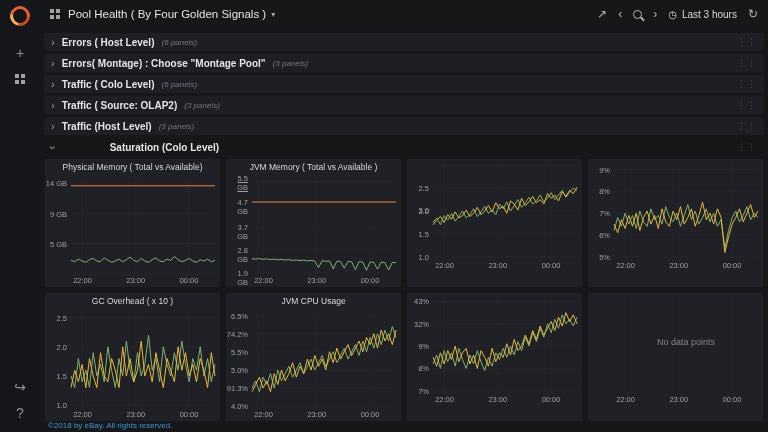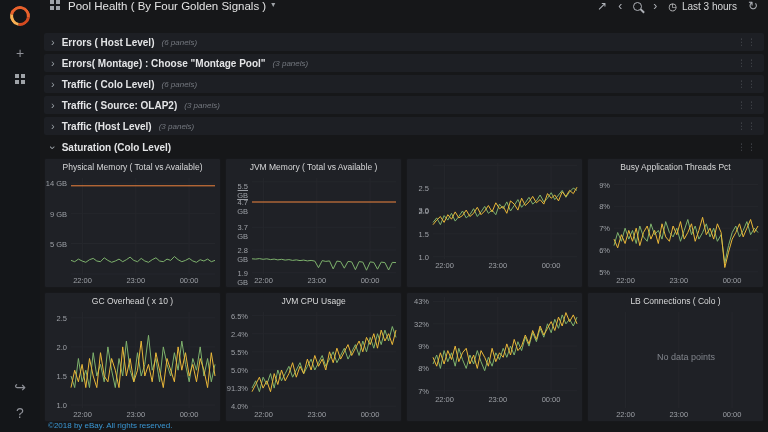--- a/index.html
+++ b/index.html
@@ -26,21 +26,21 @@
   .side-icon {
     width: 40px; height: 26px; display: flex; align-items: center; justify-content: center;
     color: #8e9097; font-size: 14px; cursor: pointer;
   }
   .side-bottom { position: absolute; bottom: 6px; left: 0; width: 40px; }
   .grid-icon { display: grid; grid-template-columns: 4px 4px; grid-gap: 2px; }
   .grid-icon i { width: 4px; height: 4px; background: #9fa3a8; }
   
   .topnav {
     position: absolute; left: 40px; right: 0; top: 0; height: 28px;
-    display: flex; align-items: flex-start; padding: 0 10px;
+    display: flex; align-items: center; padding: 0 10px;
     background: #161719;
   }
   .topnav .grid-icon { margin-right: 8px; }
   .nav-title { font-size: 11.5px; color: #e3e3e3; cursor: pointer; white-space: nowrap; }
   .caret { font-size: 8px; color: #9fa3a8; margin-left: 5px; cursor: pointer; }
   .nav-right { margin-left: auto; display: flex; align-items: center; gap: 11px; color: #aeb1b7; }
   .nav-ic { font-size: 12px; cursor: pointer; line-height: 1; }
   .search-ic {
     width: 9px; height: 9px; border: 1.5px solid #aeb1b7; border-radius: 50%;
     position: relative; cursor: pointer;
@@ -49,21 +49,21 @@
     content: ""; position: absolute; width: 5px; height: 1.5px; background: #aeb1b7;
     right: -4px; bottom: -2px; transform: rotate(45deg);
   }
   .timebox { display: flex; align-items: center; gap: 5px; font-size: 10px; color: #d8d9da; cursor: pointer; }
   
   .rows { position: absolute; left: 44px; right: 4px; top: 33px; }
   .row-strip {
     height: 18px; margin-bottom: 3px; background: #1d1f24; border-radius: 2px;
     display: flex; align-items: center; padding: 0 7px; cursor: pointer;
   }
-  .row-strip.expanded { background: transparent; }
+  .row-strip.expanded { background: transparent; gap: 48px; }
   .chev { color: #9aa0a6; font-size: 11px; margin-right: 7px; line-height: 1; }
   .rot { display: inline-block; transform: rotate(90deg); }
   .row-title { font-size: 10px; font-weight: bold; color: #e3e4e6; white-space: nowrap; }
   .row-count { font-size: 8px; font-style: italic; color: #74787f; margin-left: 7px; }
   .row-handle { margin-left: auto; color: #4a4d53; font-size: 9px; letter-spacing: 1px; cursor: grab; }
   
   .grid {
     position: absolute; left: 44px; top: 158px; width: 720px;
     display: grid; grid-template-columns: repeat(4, 177px); grid-auto-rows: 130px; grid-gap: 4px;
   }
@@ -197,21 +197,21 @@
           <line x1="26" y1="28" x2="170" y2="28" stroke="#25272c" stroke-width="1"></line>
           <line x1="26" y1="53.26315789473684" x2="170" y2="53.26315789473684" stroke="#25272c" stroke-width="1"></line>
           <line x1="26" y1="76" x2="170" y2="76" stroke="#25272c" stroke-width="1"></line>
           <line x1="26" y1="98.73684210526316" x2="170" y2="98.73684210526316" stroke="#25272c" stroke-width="1"></line>
           <line x1="37.519999999999996" y1="4" x2="37.519999999999996" y2="100" stroke="#25272c" stroke-width="1"></line>
           <line x1="90.8" y1="4" x2="90.8" y2="100" stroke="#25272c" stroke-width="1"></line>
           <line x1="144.07999999999998" y1="4" x2="144.07999999999998" y2="100" stroke="#25272c" stroke-width="1"></line>
           <polyline points="26.0,28.0 170.0,28.0" fill="none" stroke="#ef843c" stroke-width="1"></polyline>
           <polyline points="26.0,84.8 29.7,85.1 33.4,84.6 37.1,85.3 40.8,84.8 44.5,85.6 48.2,85.1 51.8,85.9 55.5,85.3 59.2,86.1 62.9,85.6 66.6,86.4 70.3,85.9 74.0,86.6 77.7,86.1 81.4,86.9 85.1,86.4 88.8,87.1 92.5,93.7 96.2,86.6 99.8,87.4 103.5,86.9 107.2,94.9 110.9,87.1 114.6,87.6 118.3,94.2 122.0,87.4 125.7,87.9 129.4,95.7 133.1,87.6 136.8,88.1 140.5,96.2 144.2,87.9 147.8,88.4 151.5,95.2 155.2,88.1 158.9,88.6 162.6,96.0 166.3,88.4 170.0,88.6" fill="none" stroke="#7eb26d" stroke-width="1"></polyline>
         </svg>
-        <div class="ytick" style="top: 8px; width: 22px; text-decoration: underline;">5.5 GB</div>
+        <div class="ytick" style="top: 0; width: 22px; text-decoration: underline;">5.5 GB</div>
         <div class="ytick" style="top: 24px; width: 22px;">4.7 GB</div>
         <div class="ytick" style="top: 49.2632px; width: 22px;">3.7 GB</div>
         <div class="ytick" style="top: 72px; width: 22px;">2.8 GB</div>
         <div class="ytick" style="top: 94.7368px; width: 22px;">1.9 GB</div>
         <div class="xtick" style="left: 25.52px; top: 102px;">22:00</div>
         <div class="xtick" style="left: 78.8px; top: 102px;">23:00</div>
         <div class="xtick" style="left: 132.08px; top: 102px;">00:00</div>
       </div>
   </div>
   <div class="panel">
@@ -232,21 +232,20 @@
         <div class="ytick" style="top: 25.1429px; width: 22px;">2.5</div>
         <div class="ytick" style="top: 48px; width: 22px;">2.0</div>
         <div class="ytick" style="top: 70.8571px; width: 22px;">1.5</div>
         <div class="ytick" style="top: 93.7143px; width: 22px;">1.0</div>
         <div class="xtick" style="left: 25.52px; top: 102px;">22:00</div>
         <div class="xtick" style="left: 78.8px; top: 102px;">23:00</div>
         <div class="xtick" style="left: 132.08px; top: 102px;">00:00</div>
       </div>
   </div>
   <div class="panel">
-    <div class="panel-title">Busy Application Threads Pct</div>
     <div class="chart">
         <svg width="175" height="113" style="position: absolute; left: 0px; top: 0px;">
           <line x1="26" y1="10.545454545454561" x2="170" y2="10.545454545454561" stroke="#25272c" stroke-width="1"></line>
           <line x1="26" y1="32.363636363636374" x2="170" y2="32.363636363636374" stroke="#25272c" stroke-width="1"></line>
           <line x1="26" y1="54.181818181818194" x2="170" y2="54.181818181818194" stroke="#25272c" stroke-width="1"></line>
           <line x1="26" y1="76.00000000000001" x2="170" y2="76.00000000000001" stroke="#25272c" stroke-width="1"></line>
           <line x1="26" y1="97.81818181818183" x2="170" y2="97.81818181818183" stroke="#25272c" stroke-width="1"></line>
           <line x1="37.519999999999996" y1="4" x2="37.519999999999996" y2="100" stroke="#25272c" stroke-width="1"></line>
           <line x1="90.8" y1="4" x2="90.8" y2="100" stroke="#25272c" stroke-width="1"></line>
           <line x1="144.07999999999998" y1="4" x2="144.07999999999998" y2="100" stroke="#25272c" stroke-width="1"></line>
@@ -296,21 +295,21 @@
           <line x1="26" y1="61.9622641509434" x2="170" y2="61.9622641509434" stroke="#25272c" stroke-width="1"></line>
           <line x1="26" y1="80.0754716981132" x2="170" y2="80.0754716981132" stroke="#25272c" stroke-width="1"></line>
           <line x1="26" y1="98.18867924528303" x2="170" y2="98.18867924528303" stroke="#25272c" stroke-width="1"></line>
           <line x1="37.519999999999996" y1="4" x2="37.519999999999996" y2="100" stroke="#25272c" stroke-width="1"></line>
           <line x1="90.8" y1="4" x2="90.8" y2="100" stroke="#25272c" stroke-width="1"></line>
           <line x1="144.07999999999998" y1="4" x2="144.07999999999998" y2="100" stroke="#25272c" stroke-width="1"></line>
           <polyline points="26.0,80.1 29.7,72.8 33.4,83.7 37.1,69.2 40.8,76.5 44.5,65.6 48.2,80.1 51.8,62.0 55.5,72.8 59.2,65.6 62.9,58.3 66.6,69.2 70.3,62.0 74.0,54.7 77.7,65.6 81.4,58.3 85.1,51.1 88.8,62.0 92.5,54.7 96.2,47.5 99.8,58.3 103.5,51.1 107.2,43.8 110.9,54.7 114.6,47.5 118.3,40.2 122.0,51.1 125.7,43.8 129.4,36.6 133.1,47.5 136.8,33.0 140.5,43.8 144.2,29.4 147.8,40.2 151.5,25.7 155.2,36.6 158.9,22.1 162.6,33.0 166.3,18.5 170.0,29.4" fill="none" stroke="#7eb26d" stroke-width="1"></polyline>
           <polyline points="26.0,83.7 29.7,76.5 33.4,69.2 37.1,80.1 40.8,72.8 44.5,83.7 48.2,65.6 51.8,76.5 55.5,62.0 59.2,72.8 62.9,65.6 66.6,54.7 70.3,69.2 74.0,58.3 77.7,65.6 81.4,51.1 85.1,62.0 88.8,47.5 92.5,58.3 96.2,51.1 99.8,62.0 103.5,43.8 107.2,54.7 110.9,40.2 114.6,51.1 118.3,43.8 122.0,36.6 125.7,47.5 129.4,40.2 133.1,33.0 136.8,43.8 140.5,29.4 144.2,36.6 147.8,25.7 151.5,40.2 155.2,22.1 158.9,33.0 162.6,25.7 166.3,36.6 170.0,22.1" fill="none" stroke="#eab839" stroke-width="1"></polyline>
         </svg>
         <div class="ytick" style="top: 3.62264px; width: 22px;">6.5%</div>
-        <div class="ytick" style="top: 21.7358px; width: 22px;">2.4%</div>
+        <div class="ytick" style="top: 21.7358px; width: 22px;">74.2%</div>
         <div class="ytick" style="top: 39.8491px; width: 22px;">5.5%</div>
         <div class="ytick" style="top: 57.9623px; width: 22px;">5.0%</div>
         <div class="ytick" style="top: 76.0755px; width: 22px;">91.3%</div>
         <div class="ytick" style="top: 94.1887px; width: 22px;">4.0%</div>
         <div class="xtick" style="left: 25.52px; top: 102px;">22:00</div>
         <div class="xtick" style="left: 78.8px; top: 102px;">23:00</div>
         <div class="xtick" style="left: 132.08px; top: 102px;">00:00</div>
       </div>
   </div>
   <div class="panel">
@@ -331,21 +330,20 @@
         <div class="ytick" style="top: 26.7907px; width: 22px;">32%</div>
         <div class="ytick" style="top: 49.1163px; width: 22px;">9%</div>
         <div class="ytick" style="top: 71.4419px; width: 22px;">8%</div>
         <div class="ytick" style="top: 93.7674px; width: 22px;">7%</div>
         <div class="xtick" style="left: 25.52px; top: 102px;">22:00</div>
         <div class="xtick" style="left: 78.8px; top: 102px;">23:00</div>
         <div class="xtick" style="left: 132.08px; top: 102px;">00:00</div>
       </div>
   </div>
   <div class="panel">
-    <div class="panel-title">LB Connections ( Colo )</div>
     <div class="chart">
         <svg width="175" height="113" style="position: absolute; left: 0px; top: 0px;">
           <line x1="37.519999999999996" y1="4" x2="37.519999999999996" y2="100" stroke="#25272c" stroke-width="1"></line>
           <line x1="90.8" y1="4" x2="90.8" y2="100" stroke="#25272c" stroke-width="1"></line>
           <line x1="144.07999999999998" y1="4" x2="144.07999999999998" y2="100" stroke="#25272c" stroke-width="1"></line>
         </svg>
         <div class="xtick" style="left: 25.52px; top: 102px;">22:00</div>
         <div class="xtick" style="left: 78.8px; top: 102px;">23:00</div>
         <div class="xtick" style="left: 132.08px; top: 102px;">00:00</div>
         <div class="nodata">No data points</div>

